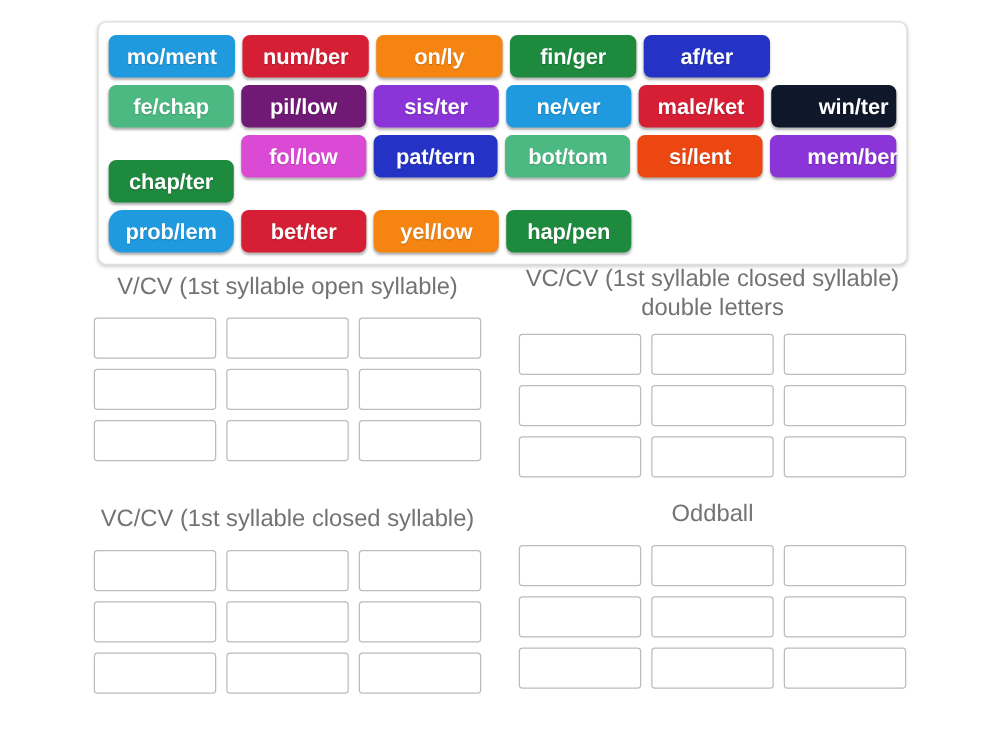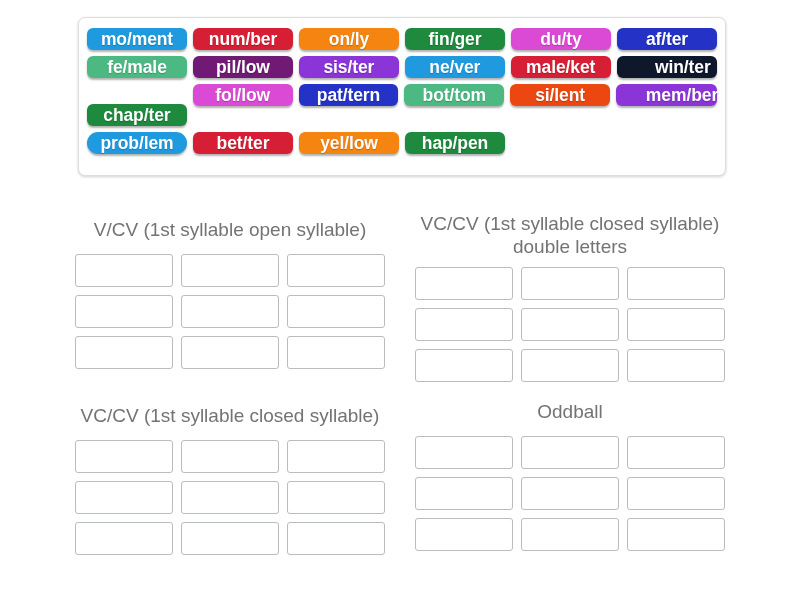--- a/index.html
+++ b/index.html
@@ -31,21 +31,21 @@
   .tile-row {
     display: flex;
     flex-direction: row;
     gap: 6px;
     margin-bottom: 6px;
   }
   .tile-row:last-child { margin-bottom: 0; }
 
   .tile {
     width: 101px;
-    height: 22px;
+    height: 34px;
     border-radius: 6px;
     display: flex;
     align-items: center;
     justify-content: center;
     color: #ffffff;
     font-size: 17.5px;
     font-weight: bold;
     letter-spacing: -0.1px;
     white-space: nowrap;
     box-shadow: 0 2px 2px rgba(0,0,0,0.30);
@@ -96,25 +96,24 @@
 </style>
 </head>
 <body>
 
 <div id="tile-bank">
     <div class="tile-row">
       <div class="tile" style="background: rgb(31, 154, 223);">mo/ment</div>
       <div class="tile" style="background: rgb(214, 31, 53);">num/ber</div>
       <div class="tile" style="background: rgb(245, 132, 16);">on/ly</div>
       <div class="tile" style="background: rgb(29, 138, 62);">fin/ger</div>
-      <div class="tile" style="background: rgb(218, 74, 212);">du/ty</div>
       <div class="tile" style="background: rgb(36, 51, 198);">af/ter</div>
     </div>
     <div class="tile-row">
-      <div class="tile" style="background: rgb(76, 185, 131);">fe/male</div>
+      <div class="tile" style="background: rgb(76, 185, 131);">fe/chap</div>
       <div class="tile" style="background: #701a75;">pil/low</div>
       <div class="tile" style="background: rgb(139, 52, 216);">sis/ter</div>
       <div class="tile" style="background: rgb(31, 154, 223);">ne/ver</div>
       <div class="tile" style="background: rgb(214, 31, 53);">male/ket</div>
       <div class="tile" style="background: #0f172a; padding-left: 32px;">win/ter</div>
     </div>
     <div class="tile-row">
       <div class="tile" style="background: rgb(29, 138, 62); margin-top: 20px;">chap/ter</div>
       <div class="tile" style="background: rgb(218, 74, 212);">fol/low</div>
       <div class="tile" style="background: rgb(36, 51, 198);">pat/tern</div>

